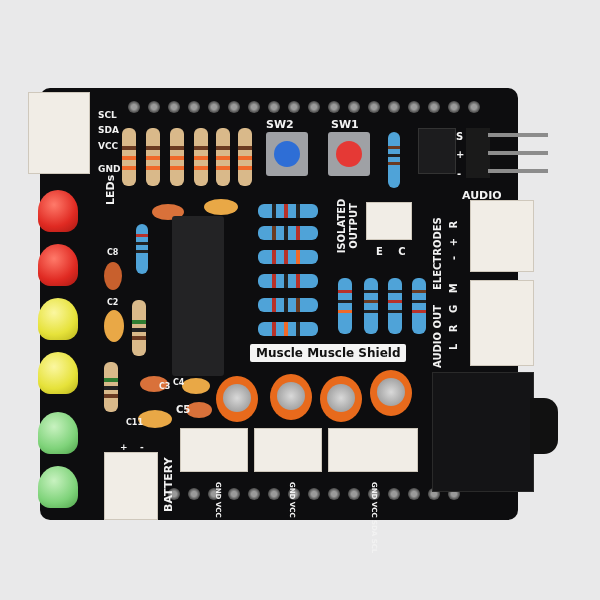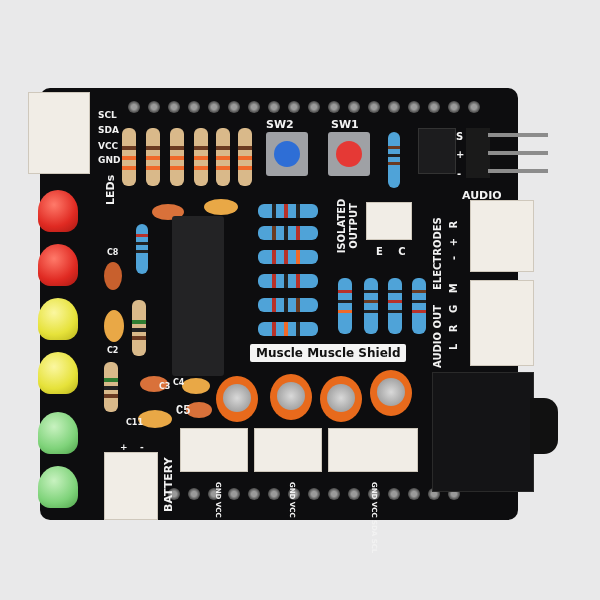--- a/index.html
+++ b/index.html
@@ -62,21 +62,21 @@
   <div class="pin" style="left:388px;top:488px"></div>
   <div class="pin" style="left:408px;top:488px"></div>
   <div class="pin" style="left:428px;top:488px"></div>
   <div class="pin" style="left:448px;top:488px"></div>
 </div>
 
 <div class="jst" style="left:28px;top:92px;width:60px;height:80px;"></div>
 <div class="silk" style="left:98px;top:110px;font-size:9px;">SCL</div>
 <div class="silk" style="left:98px;top:125px;font-size:9px;">SDA</div>
 <div class="silk" style="left:98px;top:141px;font-size:9px;">VCC</div>
-<div class="silk" style="left:98px;top:155px;font-size:9px;">GND</div>
+<div class="silk" style="left:98px;top:164px;font-size:9px;">GND</div>
 
 <div>
   <div class="res res-beige" style="left:122px;top:128px;width:14px;height:58px;">
     <div class="band" style="left:0;top:18px;width:14px;height:4px;background:#6b3b22"></div>
     <div class="band" style="left:0;top:28px;width:14px;height:4px;background:#f06a2a"></div>
     <div class="band" style="left:0;top:38px;width:14px;height:4px;background:#f06a2a"></div>
   </div>
   <div class="res res-beige" style="left:146px;top:128px;width:14px;height:58px;">
     <div class="band" style="left:0;top:18px;width:14px;height:4px;background:#6b3b22"></div>
     <div class="band" style="left:0;top:28px;width:14px;height:4px;background:#f06a2a"></div>
@@ -132,33 +132,33 @@
 
 <div class="led" style="left:38px;top:190px;background:radial-gradient(circle at 40% 35%,#ff7a6a,#e02a22 60%,#a51812);"></div>
 <div class="led" style="left:38px;top:244px;background:radial-gradient(circle at 40% 35%,#ff7a6a,#e02a22 60%,#a51812);"></div>
 <div class="led" style="left:38px;top:298px;background:radial-gradient(circle at 40% 35%,#fbf7a0,#e6e23a 60%,#b8b21a);"></div>
 <div class="led" style="left:38px;top:352px;background:radial-gradient(circle at 40% 35%,#fbf7a0,#e6e23a 60%,#b8b21a);"></div>
 <div class="led" style="left:38px;top:412px;background:radial-gradient(circle at 40% 35%,#c8f2c0,#7fd37a 60%,#4ea34a);"></div>
 <div class="led" style="left:38px;top:466px;background:radial-gradient(circle at 40% 35%,#c8f2c0,#7fd37a 60%,#4ea34a);"></div>
 
 <div class="silk" style="left:104px;top:205px;font-size:11px;transform:rotate(-90deg);transform-origin:left top;">LEDs</div>
 <div class="silk" style="left:107px;top:248px;font-size:8px;">C8</div>
-<div class="silk" style="left:107px;top:298px;font-size:8px;margin-top:48px;">C2</div>
+<div class="silk" style="left:107px;top:298px;font-size:8px;">C2</div>
 
 <div class="cap-cer" style="left:104px;top:262px;width:18px;height:28px;background:#c8602d;"></div>
 <div class="cap-cer" style="left:104px;top:310px;width:20px;height:32px;background:#e9a846;"></div>
 <div class="cap-cer" style="left:140px;top:376px;width:28px;height:16px;background:#d9713a;"></div>
 <div class="cap-cer" style="left:182px;top:378px;width:28px;height:16px;background:#e9a846;"></div>
 <div class="cap-cer" style="left:186px;top:402px;width:26px;height:16px;background:#d9713a;"></div>
 <div class="cap-cer" style="left:138px;top:410px;width:34px;height:18px;background:#e9a846;"></div>
 <div class="cap-cer" style="left:152px;top:204px;width:32px;height:16px;background:#d9713a;"></div>
 <div class="cap-cer" style="left:204px;top:199px;width:34px;height:16px;background:#e9a846;"></div>
 <div class="silk" style="left:125px;top:382px;font-size:8px;padding-left:34px;">C3</div>
 <div class="silk" style="left:173px;top:378px;font-size:8px;">C4</div>
-<div class="silk" style="left:176px;top:404px;font-size:12px;font-family:Liberation Mono, monospace;">C5</div>
+<div class="silk" style="left:176px;top:404px;font-size:10px;">C5</div>
 <div class="silk" style="left:126px;top:418px;font-size:8px;">C11</div>
 
 <div class="res res-blue" style="left:136px;top:224px;width:12px;height:50px;">
   <div class="band" style="left:0;top:10px;width:12px;height:3px;background:#b8322a"></div>
   <div class="band" style="left:0;top:18px;width:12px;height:3px;background:#222"></div>
   <div class="band" style="left:0;top:26px;width:12px;height:3px;background:#222"></div>
 </div>
 <div class="res res-beige" style="left:132px;top:300px;width:14px;height:56px;">
   <div class="band" style="left:0;top:20px;width:14px;height:4px;background:#2f7d32"></div>
   <div class="band" style="left:0;top:28px;width:14px;height:4px;background:#222"></div>

